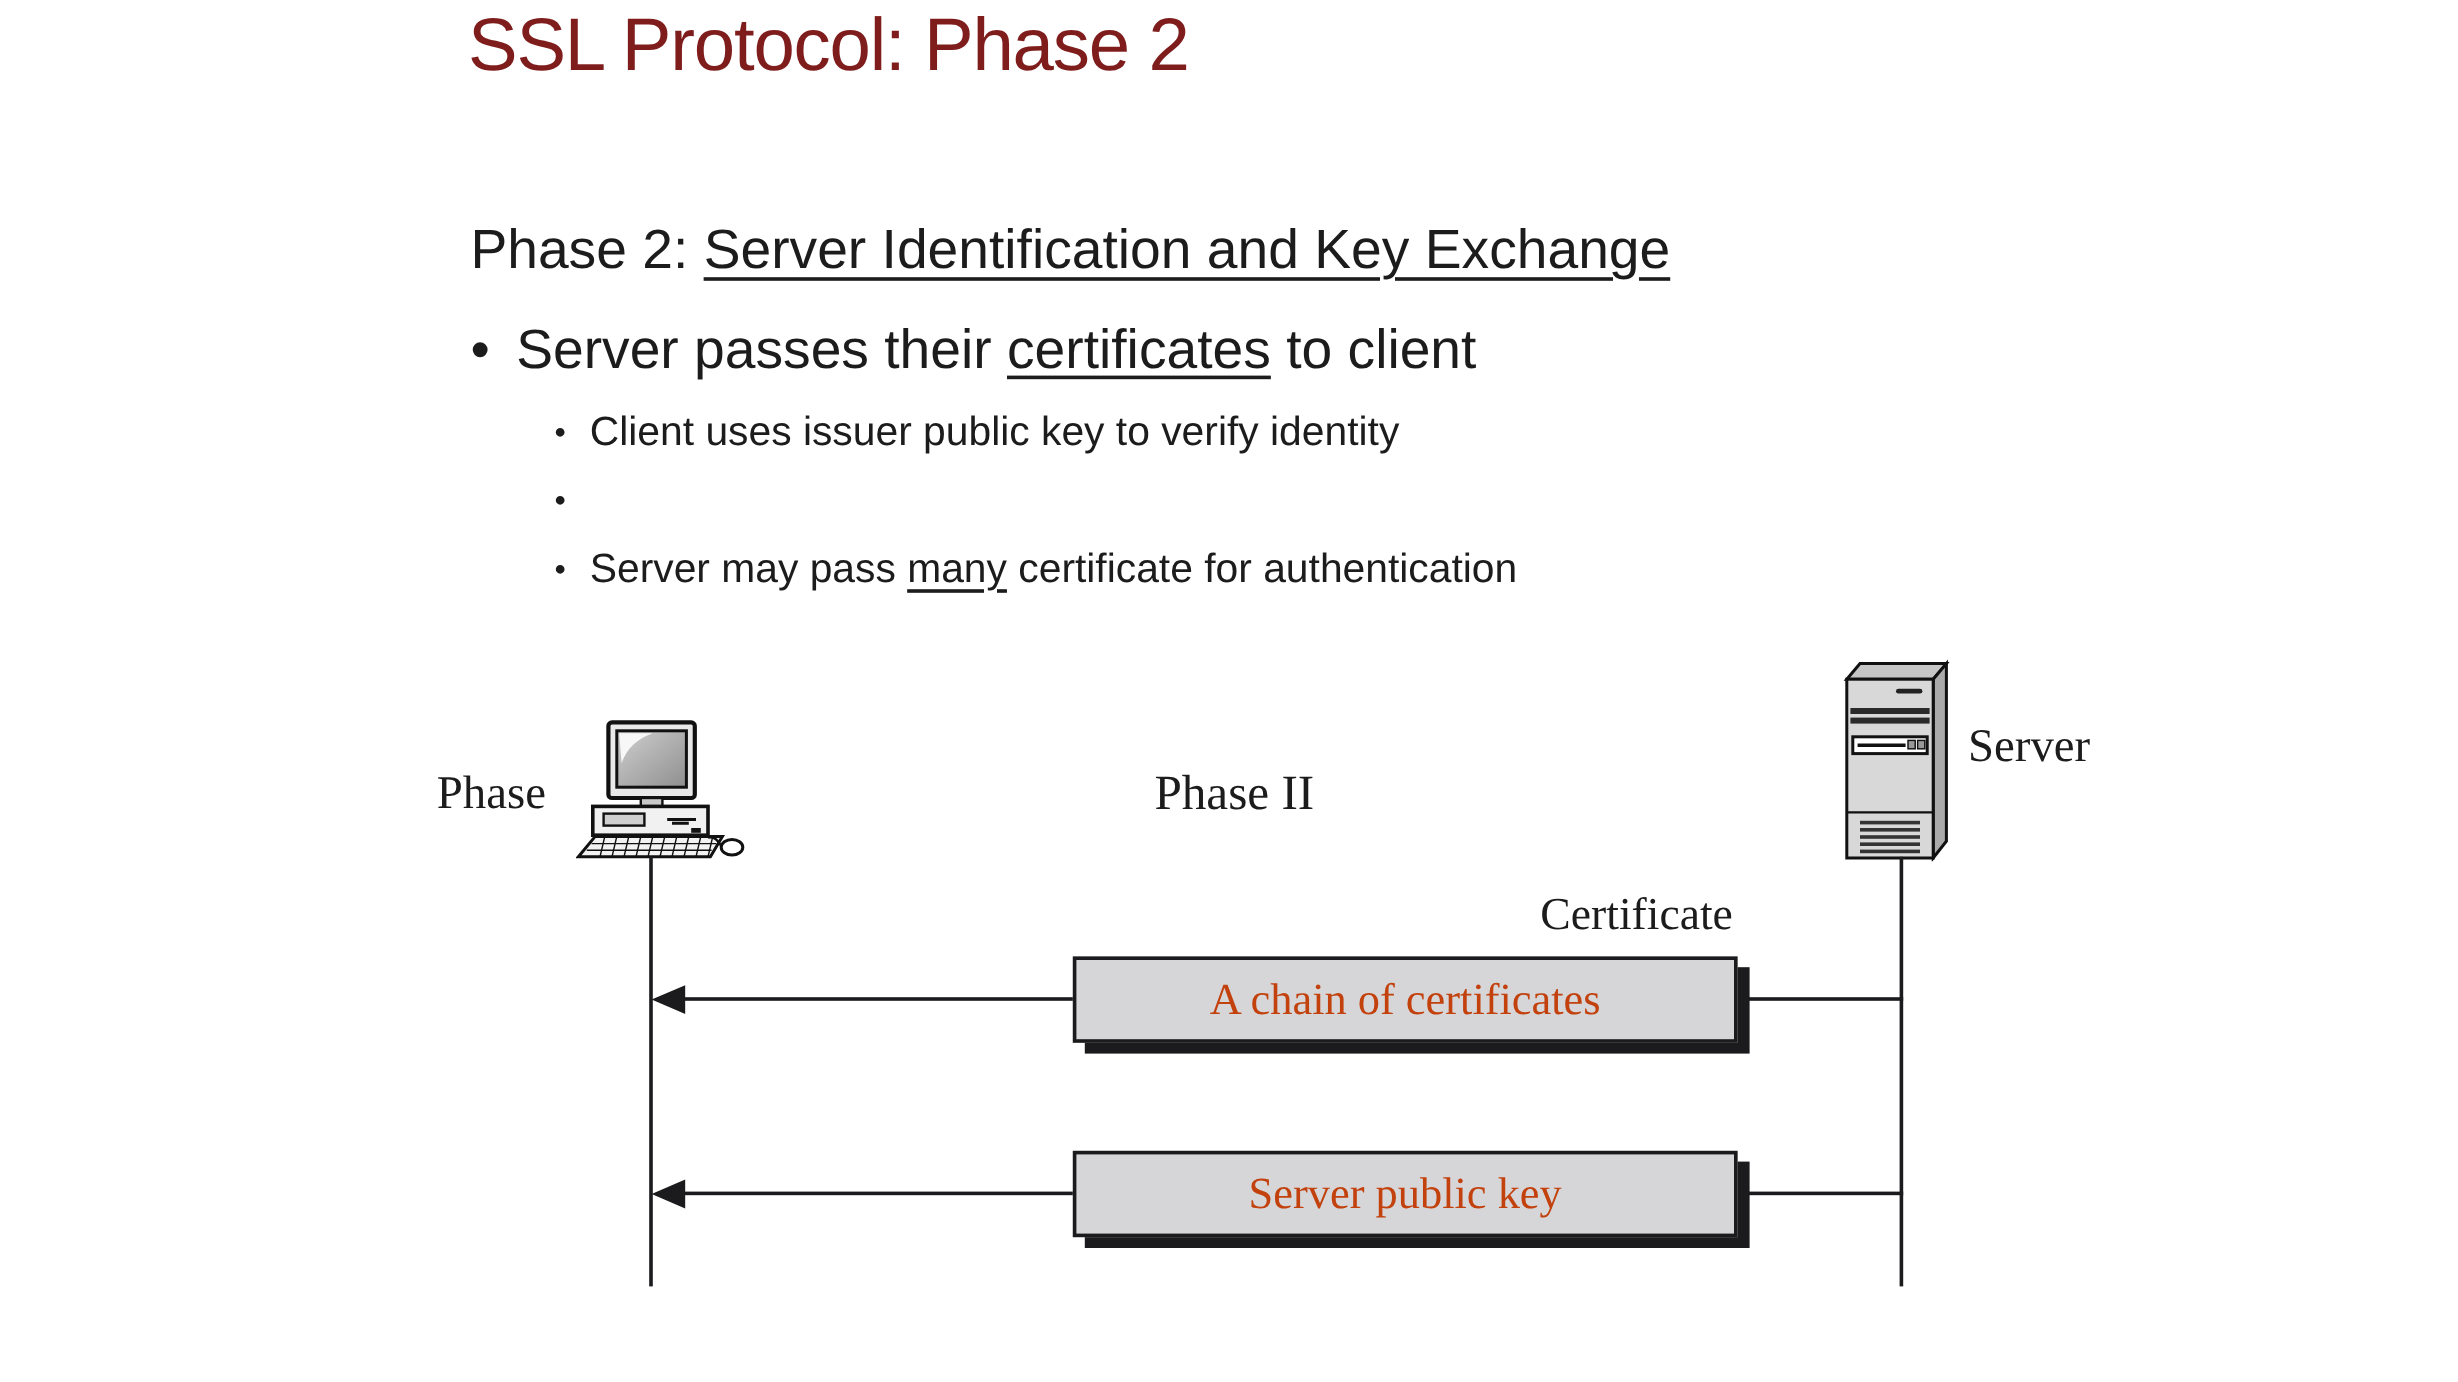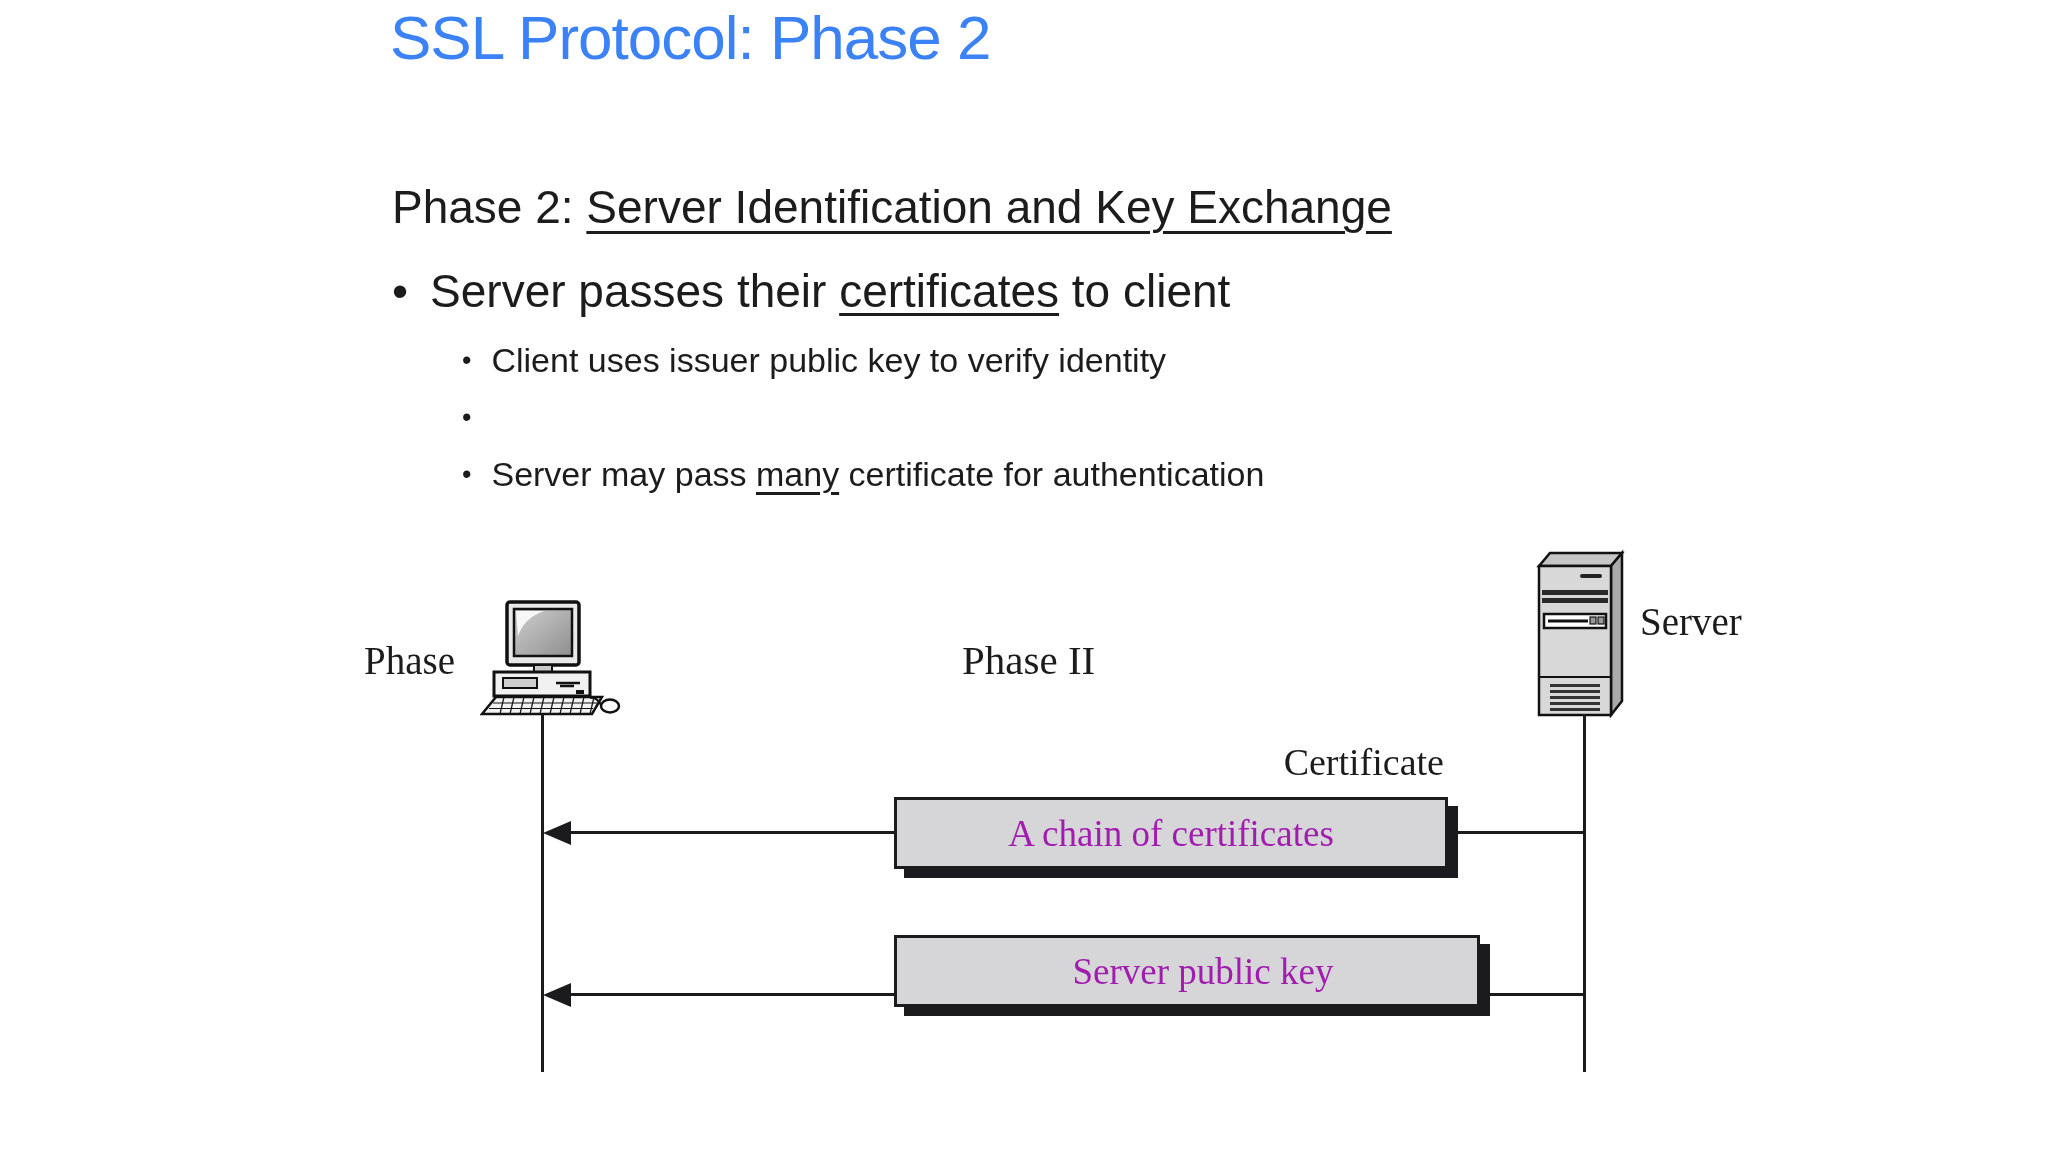--- a/index.html
+++ b/index.html
@@ -1,21 +1,21 @@
 <!DOCTYPE html>
 <html><head>
 <meta charset="utf-8">
 <style>
   html,body{margin:0;padding:0;background:#ffffff;}
   .screen{position:relative;width:2048px;height:1152px;background:#ffffff;overflow:hidden;
           font-family:"Liberation Sans",sans-serif;color:#1c1c1c;}
   .abs{position:absolute;}
 
   
-  .title{left:390px;top:2px;font-size:62px;letter-spacing:-1px;color:#3b82f6;white-space:nowrap;}
+  .title{left:390px;top:2px;font-size:62px;letter-spacing:-1px;color:#7f1d1d;white-space:nowrap;}
   .heading{left:392px;top:180px;font-size:46px;white-space:nowrap;}
   .uline{text-decoration:underline;text-decoration-thickness:3px;text-underline-offset:8px;}
   .uline-sm{text-decoration:underline;text-decoration-thickness:2.5px;text-underline-offset:6px;}
   .bullet-row{left:392px;top:264px;font-size:46px;display:flex;align-items:baseline;white-space:nowrap;}
   .bullet-dot{margin-right:22px;}
   .subs{left:462px;top:332px;font-size:34px;}
   .sub-row{height:57px;display:flex;align-items:center;white-space:nowrap;}
   .sub-dot{margin-right:20px;font-size:27px;}
 
   
@@ -24,23 +24,23 @@
   .phase-label{left:962px;top:636px;font-size:41px;text-align:right;}
   .server-label{left:1640px;top:599px;font-size:39px;}
   .msg-label{left:1044px;width:400px;text-align:right;font-size:38px;white-space:nowrap;}
   .msg-label-1{top:740px;}
   .msg-label-2{top:901px;}
   .lifeline{width:3px;height:358px;top:714px;background:#1b1b1d;}
   .lifeline-client{left:541px;}
   .lifeline-server{left:1583px;}
   .msg-box{left:894px;width:548px;height:66px;background:#d6d6d8;border:3px solid #1b1b1d;
            box-shadow:10px 9px 0 #1b1b1d;display:flex;align-items:center;justify-content:center;
-           font-family:"Liberation Serif",serif;font-size:37px;color:#a21caf;}
+           font-family:"Liberation Serif",serif;font-size:37px;color:#c2410c;}
   .msg-box-1{top:797px;}
-  .msg-box-2{top:935px;padding-left:32px;}
+  .msg-box-2{top:959px;}
   .h-line{height:3px;background:#1b1b1d;}
   .a1l{left:560px;top:831px;width:336px;}
   .a1r{left:1444px;top:831px;width:142px;}
   .a2l{left:560px;top:993px;width:336px;}
   .a2r{left:1444px;top:993px;width:142px;}
   .arrow-head{width:0;height:0;border-top:12px solid transparent;border-bottom:12px solid transparent;
               border-right:28px solid #1b1b1d;}
   .ah1{left:543px;top:821px;}
   .ah2{left:543px;top:983px;}
   .client-icon{left:480px;top:598px;}

